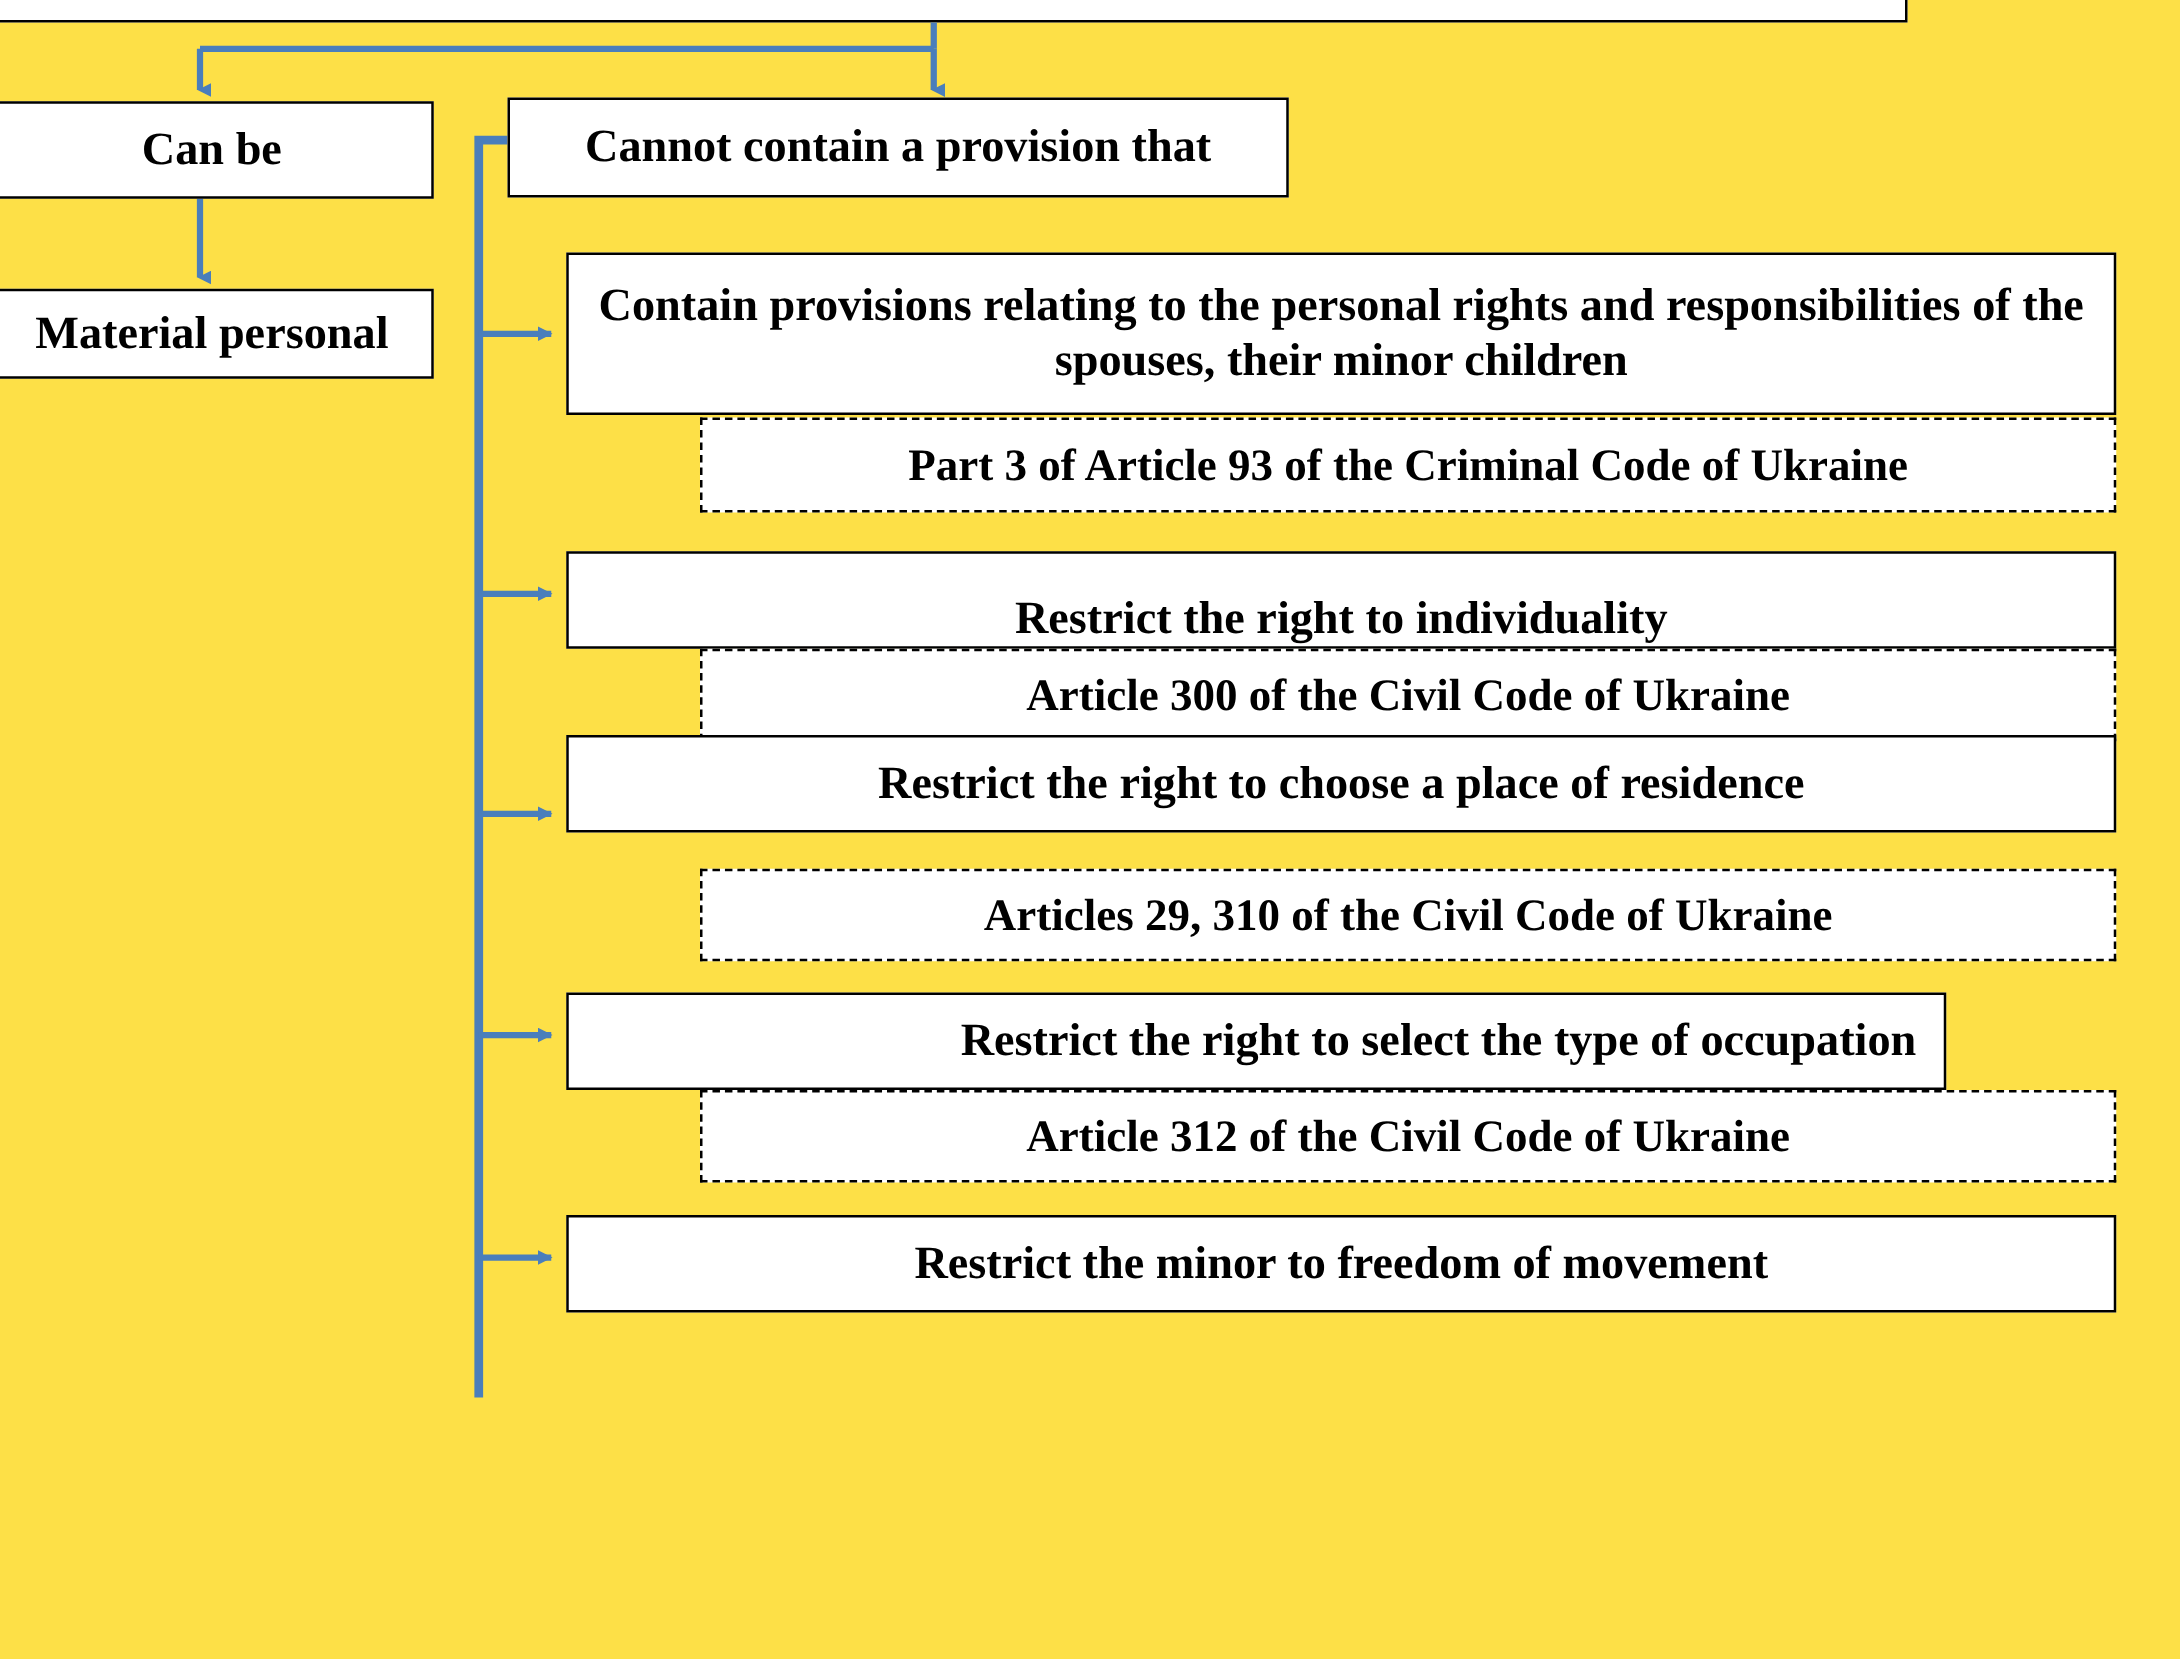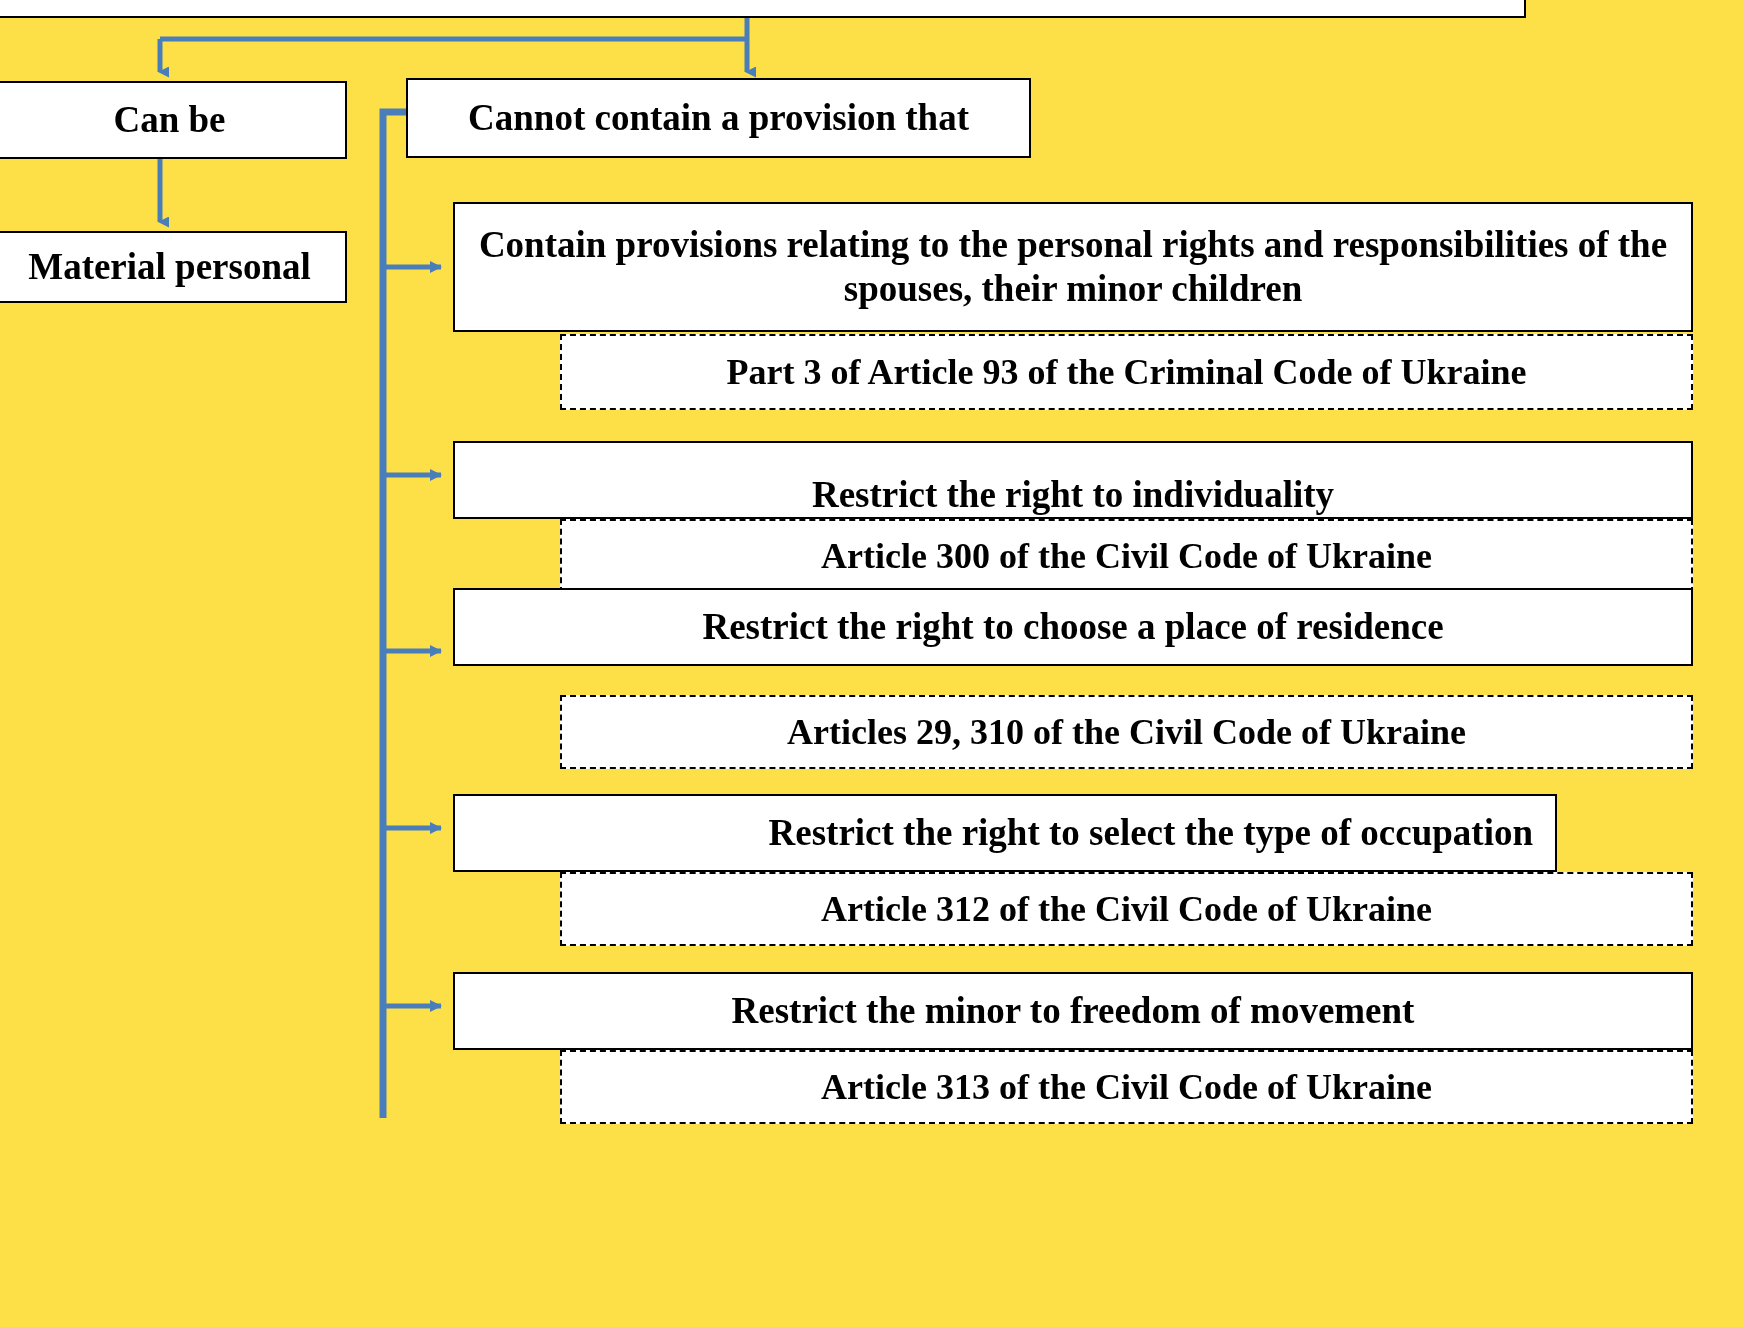--- a/index.html
+++ b/index.html
@@ -123,17 +123,14 @@
   <div class="box solid t37" style="left:453px; top:794px; width:1104px; height:78px; padding:0 22px;justify-content:flex-end;">
     <span>Restrict the right to select the type of occupation</span>
   </div>
   <div class="box dashed t36" style="left:560px; top:872px; width:1133px; height:74px; padding:0 18px;">
     <span>Article 312 of the Civil Code of Ukraine</span>
   </div>
 
   <div class="box solid t37" style="left:453px; top:972px; width:1240px; height:78px; padding:0 22px;">
     <span>Restrict the minor to freedom of movement</span>
   </div>
-  <div class="box dashed t36" style="left:560px; top:1050px; width:1133px; height:74px; padding:0 18px;">
-    <span>Article 313 of the Civil Code of Ukraine</span>
-  </div>
 
 </div>
 
 </body></html>

